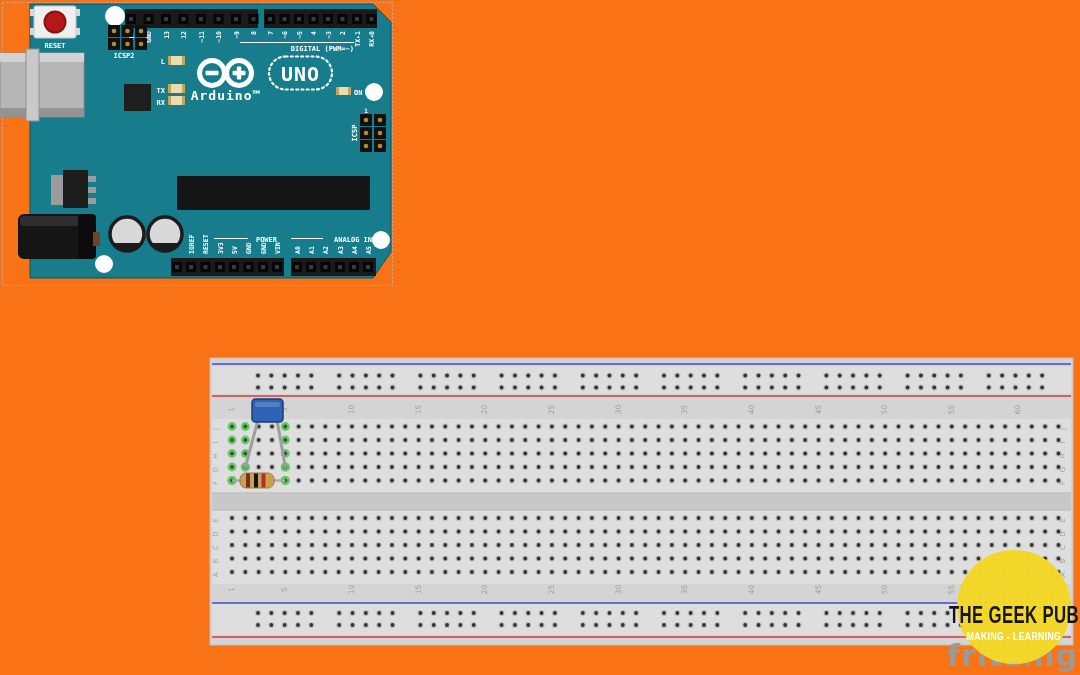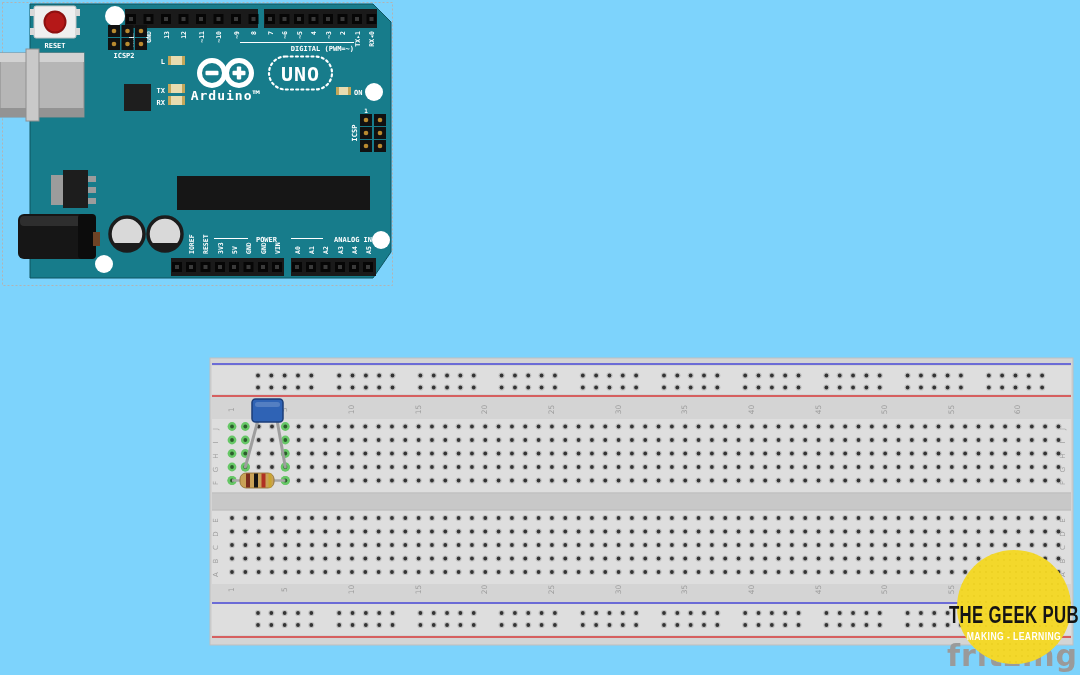--- a/index.html
+++ b/index.html
@@ -1,16 +1,16 @@
 <!DOCTYPE html>
 <html><head>
 <meta charset="utf-8">
 <style>
   html,body{margin:0;padding:0;background:#fff;}
-  .scene{position:relative;width:1080px;height:675px;background:#7dd3fc;overflow:hidden;
+  .scene{position:relative;width:1080px;height:675px;background:#f97316;overflow:hidden;
          font-family:"DejaVu Sans",sans-serif;}
   svg text{user-select:none;}
   .silk{font-family:"DejaVu Sans Mono",monospace;font-weight:bold;fill:#ffffff;}
   .bblab{font-family:"DejaVu Sans",sans-serif;fill:#9d9d9d;}
   .logo-t{font-family:"Liberation Sans",sans-serif;font-weight:bold;fill:#151515;font-size:24px;letter-spacing:.5px;}
   .logo-s{font-family:"Liberation Sans",sans-serif;font-weight:bold;fill:#ffffff;font-size:10.5px;letter-spacing:.5px;}
   .wm{font-family:"DejaVu Sans",sans-serif;font-weight:600;fill:#9a9a9a;font-size:30px;letter-spacing:1px;}
 </style>
 </head>
 <body>

